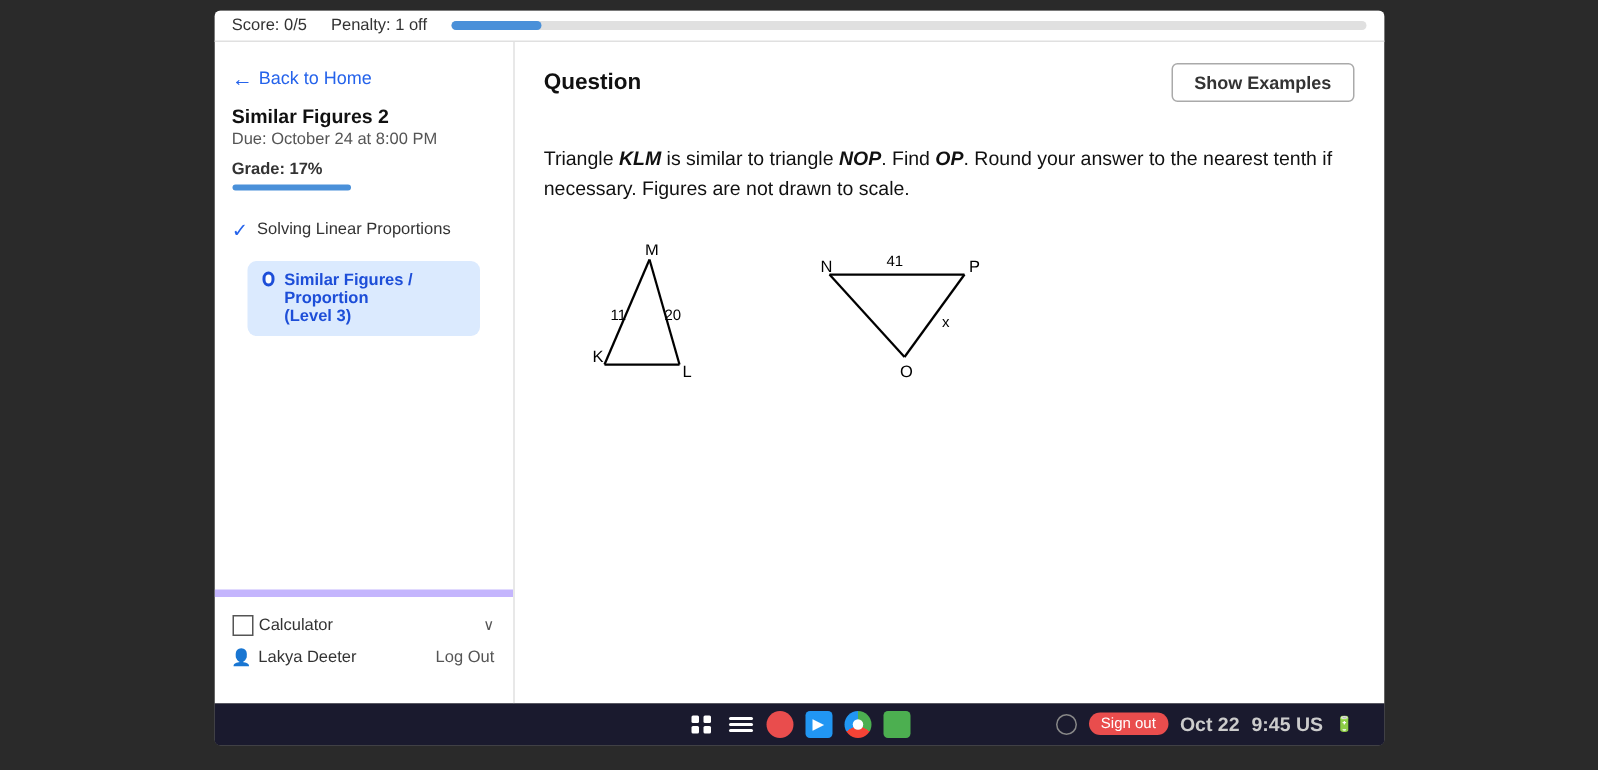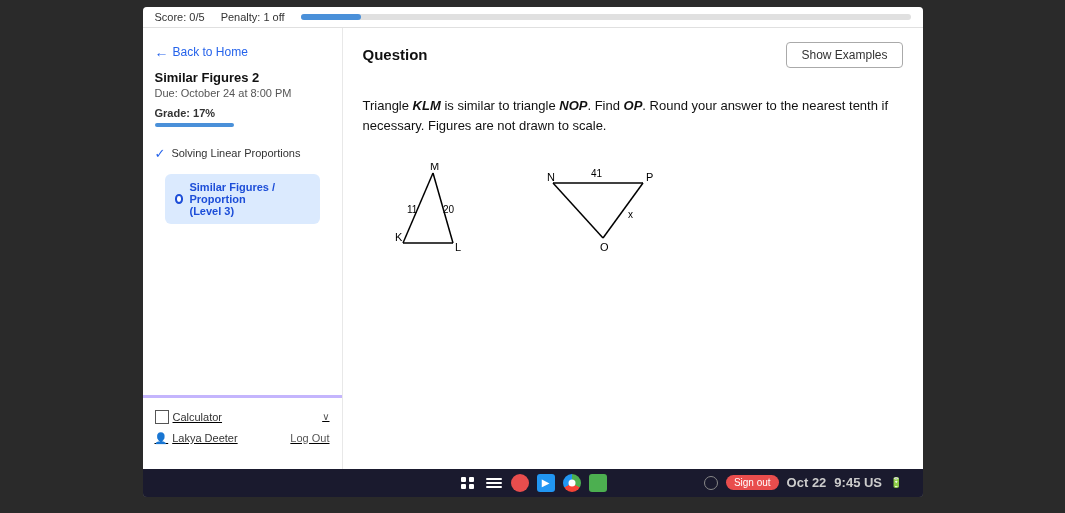--- a/index.html
+++ b/index.html
@@ -129,35 +129,33 @@
     }
     .sidebar-item-active {
       background: #dbeafe;
       border-radius: 6px;
       padding: 7px 10px;
       margin: 4px 22px;
       font-size: 11px;
       font-weight: bold;
       color: #1d4ed8;
       display: flex;
-      align-items: center;
       gap: 6px;
     }
     .active-dot {
       width: 10px;
       height: 10px;
       border: 2px solid #1d4ed8;
       border-radius: 50%;
       background: #fff;
     }
     .sidebar-footer {
       margin-top: auto;
       padding: 8px 12px;
-      border-top: 3px solid #c4b5fd;
-      text-decoration: underline;
+      border-top: 5px solid #c4b5fd;
     }
     .calculator-row {
       display: flex;
       align-items: center;
       justify-content: space-between;
       font-size: 11px;
       color: #333;
       padding: 4px 0;
     }
     .calc-icon {
@@ -204,20 +202,21 @@
       color: #111;
     }
     .show-examples-btn {
       border: 1px solid #aaa;
       background: #fff;
       padding: 5px 14px;
       font-size: 12px;
       border-radius: 4px;
       cursor: pointer;
       color: #333;
+      font-weight: bold;
     }
     .question-text {
       font-size: 13px;
       color: #111;
       line-height: 1.6;
       margin-bottom: 16px;
     }
     .question-text em {
       font-style: italic;
       font-weight: bold;

